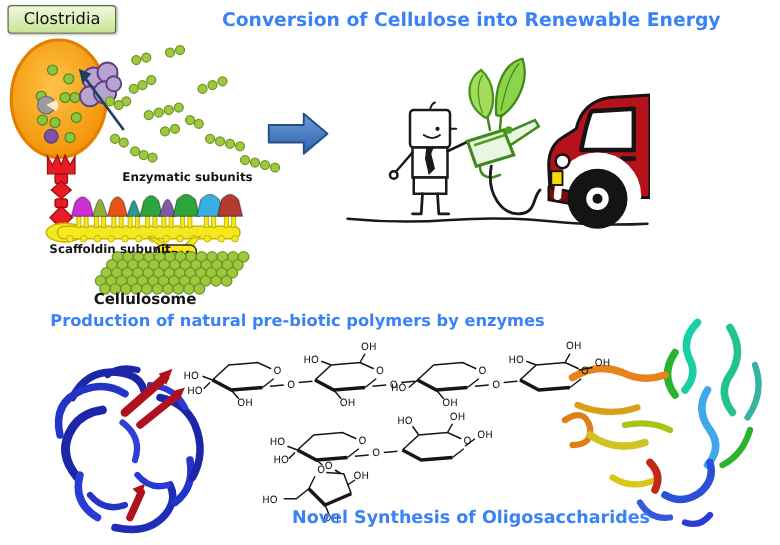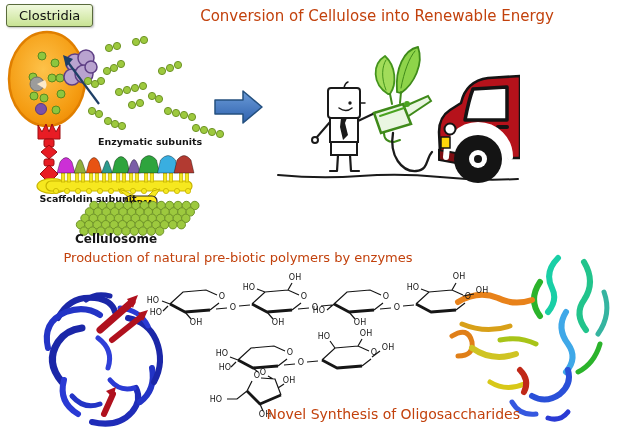--- a/index.html
+++ b/index.html
@@ -1,21 +1,21 @@
 <!DOCTYPE html>
 <html><head>
 <meta charset="utf-8">
 <style>
   html,body{margin:0;padding:0;background:#888;}
   .stage{
     position:relative;width:624px;height:436px;background:#ffffff;overflow:hidden;
     font-family:"DejaVu Sans","Liberation Sans",sans-serif;
   }
   .stage *{box-sizing:border-box;}
-  .heading{position:absolute;font-weight:normal;color:#c2410c;text-align:center;letter-spacing:0;}
+  .heading{position:absolute;font-weight:bold;color:#3b82f6;text-align:center;letter-spacing:0;}
   .title{left:140px;top:7px;width:474px;font-size:15px;}
   .mid-heading{left:8px;top:250px;width:460px;font-size:13px;}
   .bottom-heading{left:140px;top:406px;width:380px;font-size:14px;text-align:right;}
   .badge{
     position:absolute;left:6px;top:4px;padding:3px 12px;
     background:linear-gradient(#f0f9dd,#c9e394);
     border:1px solid #5a6b3c;border-radius:3px;
     font-size:13px;font-weight:normal;color:#111;box-shadow:1px 1px 2px rgba(0,0,0,.25);
   }
   svg{position:absolute;left:0;top:0;}

